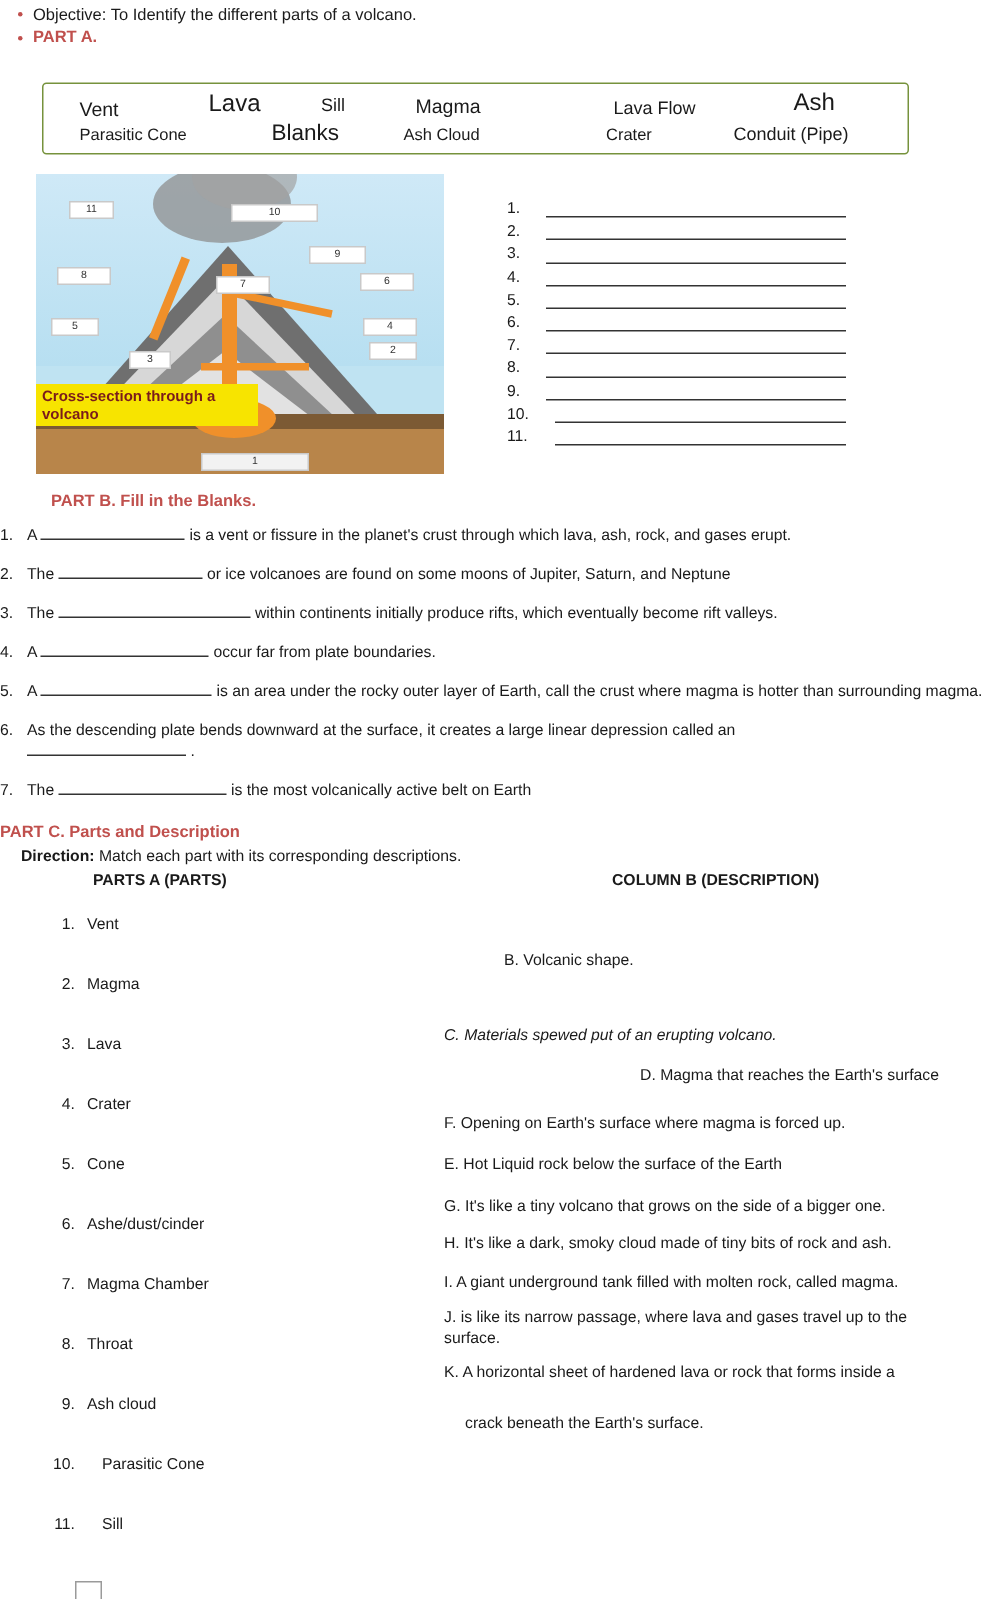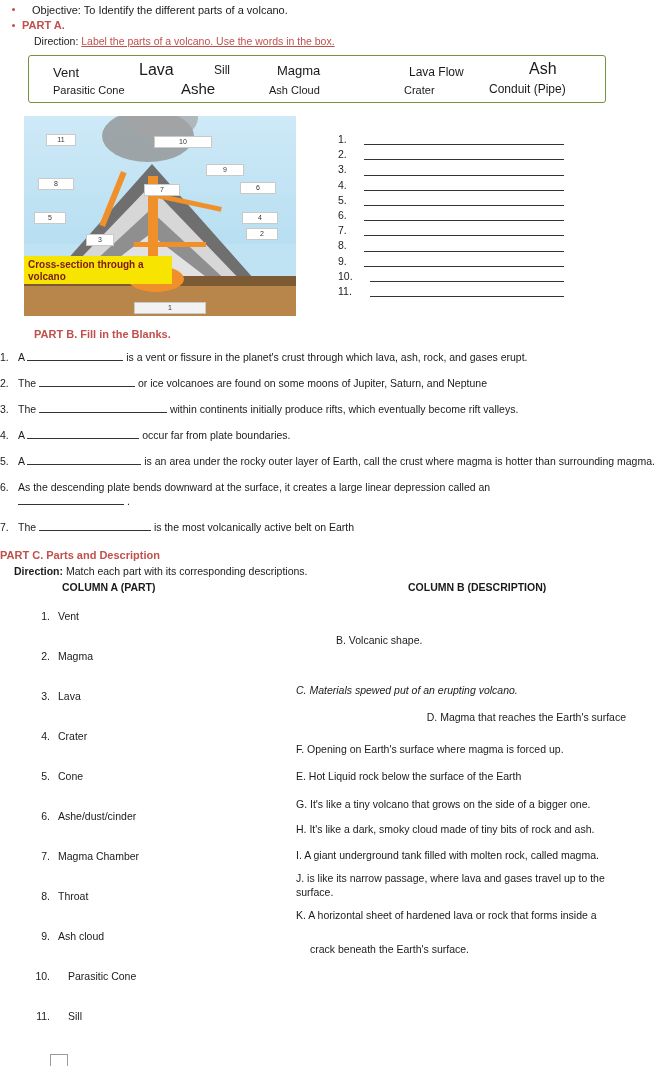--- a/index.html
+++ b/index.html
@@ -17,21 +17,21 @@
     overflow: hidden;
   }
   .page {
     position: relative;
     width: 669px;
     height: 1066px;
     padding: 0;
   }
   .objective {
     position: absolute;
-    left: 32px;
+    left: 22px;
     top: 4px;
     font-size: 11px;
     color: #1a1a1a;
   }
   .bullet-dot {
     position: absolute;
     left: 12px;
     top: 8px;
     width: 3px;
     height: 3px;
@@ -239,33 +239,30 @@
 <body>
 
 <div class="page">
 
   <div class="bullet-dot"></div>
   <div class="objective">Objective: To Identify the different parts of a volcano.</div>
 
   <div class="bullet-dot2"></div>
   <div class="parta">PART A.</div>
 
-  <div class="direction-a">
-    <span>Direction: </span><span class="uline">Label the parts of a volcano. Use the words in the box.</span>
-  </div>
 
   <div class="wordbox">
     <span class="w-vent">Vent</span>
     <span class="w-lava">Lava</span>
     <span class="w-sill">Sill</span>
     <span class="w-magma">Magma</span>
     <span class="w-lavaflow">Lava Flow</span>
     <span class="w-ash">Ash</span>
     <span class="w-parasitic">Parasitic Cone</span>
-    <span class="w-throa">Ashe</span>
+    <span class="w-throa">Blanks</span>
     <span class="w-ashcloud">Ash Cloud</span>
     <span class="w-crater">Crater</span>
     <span class="w-conduit">Conduit (Pipe)</span>
   </div>
 
   <div class="diagram">
     <div class="sky"></div>
     <div class="smoke"></div>
     <div class="smoke2"></div>
     <div class="cone"></div>
@@ -386,21 +383,21 @@
       <span>The</span>
       <span class="u" style="width:112px;"></span>
       <span>is the most volcanically active belt on Earth</span>
     </div>
   </div>
 
   <div class="partc-title">PART C. Parts and Description</div>
   <div class="partc-dir">
     <b>Direction: </b><span>Match each part with its corresponding descriptions.</span>
   </div>
-  <div class="col-a-head">COLUMN A (PART)</div>
+  <div class="col-a-head">PARTS A (PARTS)</div>
   <div class="col-b-head">COLUMN B (DESCRIPTION)</div>
 
   <div class="col-a">
     <div class="ca-row">
         <span class="ca-num">1.</span>
         <span class="ca-lbl">Vent</span>
       </div>
     <div class="ca-row">
         <span class="ca-num">2.</span>
         <span class="ca-lbl">Magma</span>

